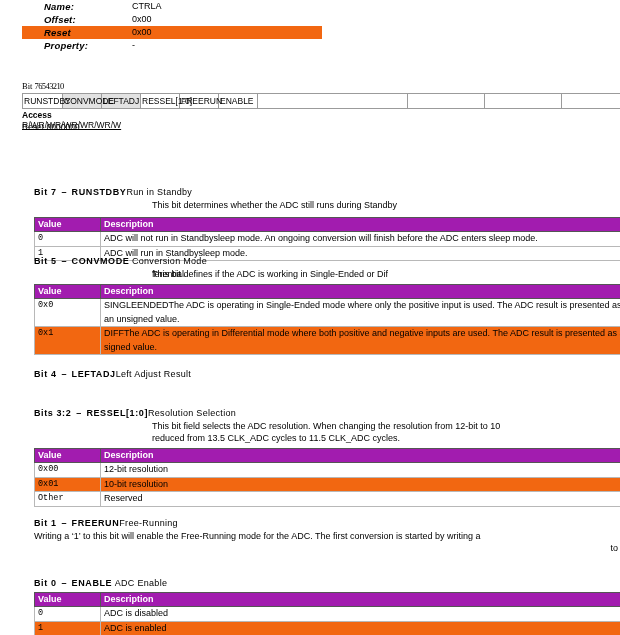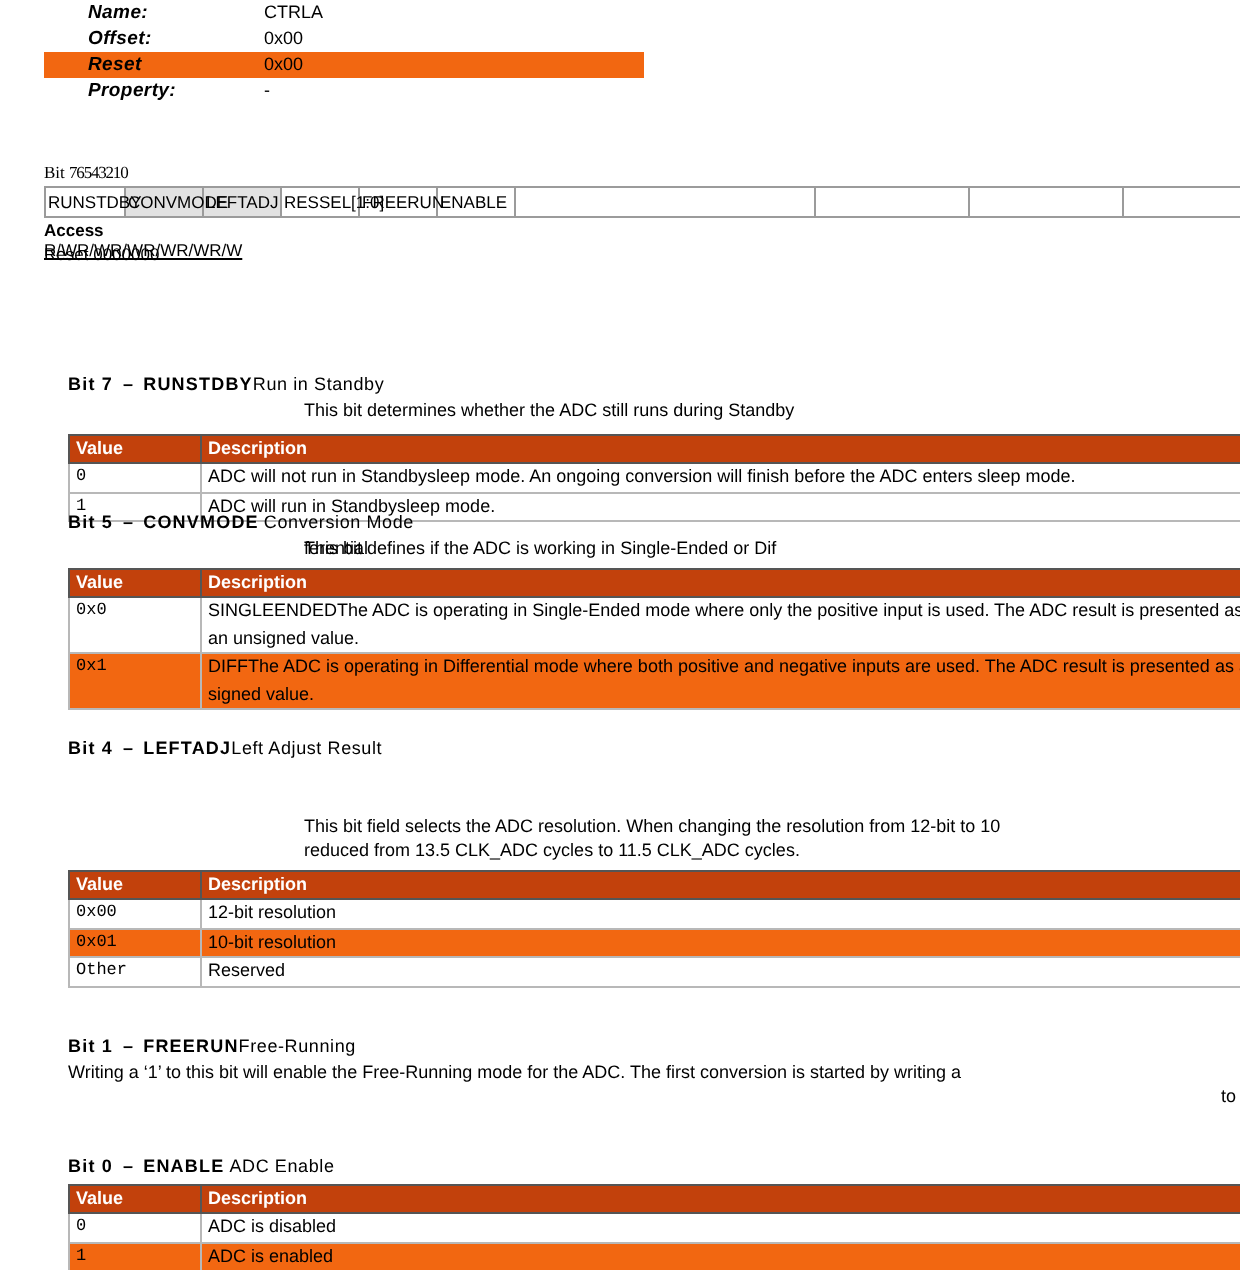--- a/index.html
+++ b/index.html
@@ -95,21 +95,21 @@
   .overlap .b { position: absolute; left: 0; top: 0; }
 
   
   table.valtbl {
     border-collapse: collapse;
     table-layout: fixed;
     font-size: 9px;
     margin: 0;
   }
   table.valtbl th {
-    background: #c2410c;
+    background: #a21caf;
     color: #ffffff;
     font-weight: bold;
     text-align: left;
     height: 13px;
     line-height: 13px;
     padding: 0 0 0 3px;
     font-size: 9px;
     border: 1px solid #555555;
     white-space: nowrap;
     overflow: visible;
@@ -243,20 +243,25 @@
 
 <div class="section" style="left:34px; top:368px; width:586px;">
   <div class="sec-title">
     <span class="bitno">Bit 4</span>
     <span class="dash">&nbsp;</span><span class="dash">–</span><span class="dash">&nbsp;</span>
     <span class="fieldname">LEFTADJ</span><span class="longname">Left Adjust Result</span>
   </div>
 </div>
 
 <div class="section" style="left:34px; top:407px; width:586px;">
+  <div class="sec-title">
+    <span class="bitno">Bits 3:2</span>
+    <span class="dash">&nbsp;</span><span class="dash">–</span><span class="dash">&nbsp;</span>
+    <span class="fieldname">RESSEL[1:0]</span><span class="longname">Resolution Selection</span>
+  </div>
   <div class="sec-desc indent">This bit field selects the ADC resolution. When changing the resolution from 12-bit to 10</div>
   <div class="sec-desc indent">reduced from 13.5 CLK_ADC cycles to 11.5 CLK_ADC cycles.</div>
   <table class="valtbl" style="width:586px; margin-top:4px;">
     <tbody>
         <tr>
       <th class="hdr-joined" style="width: 62px; overflow: visible;">Value</th>
       <th style="width:524px">Description</th>
     </tr>
     <tr>
       <td class="val">0x00</td>

